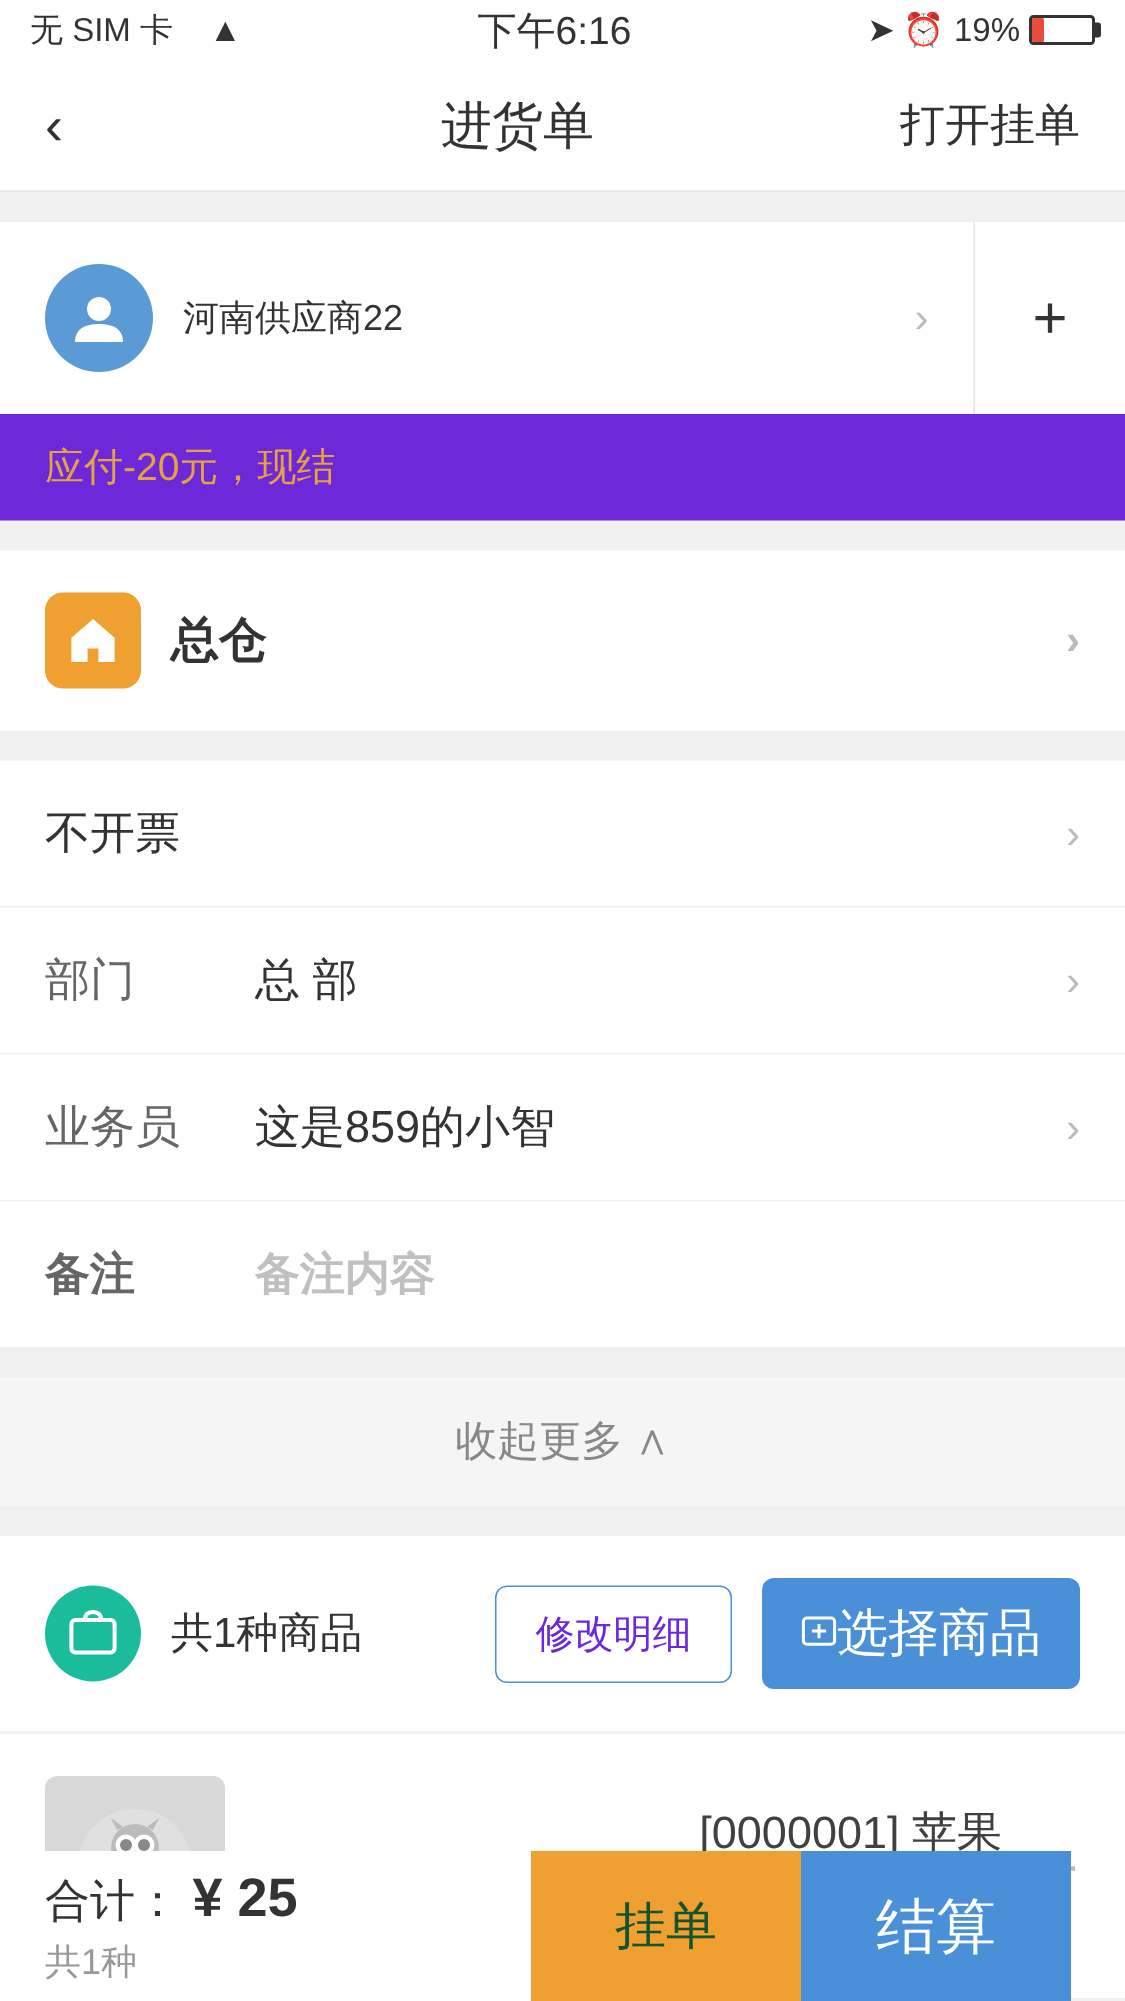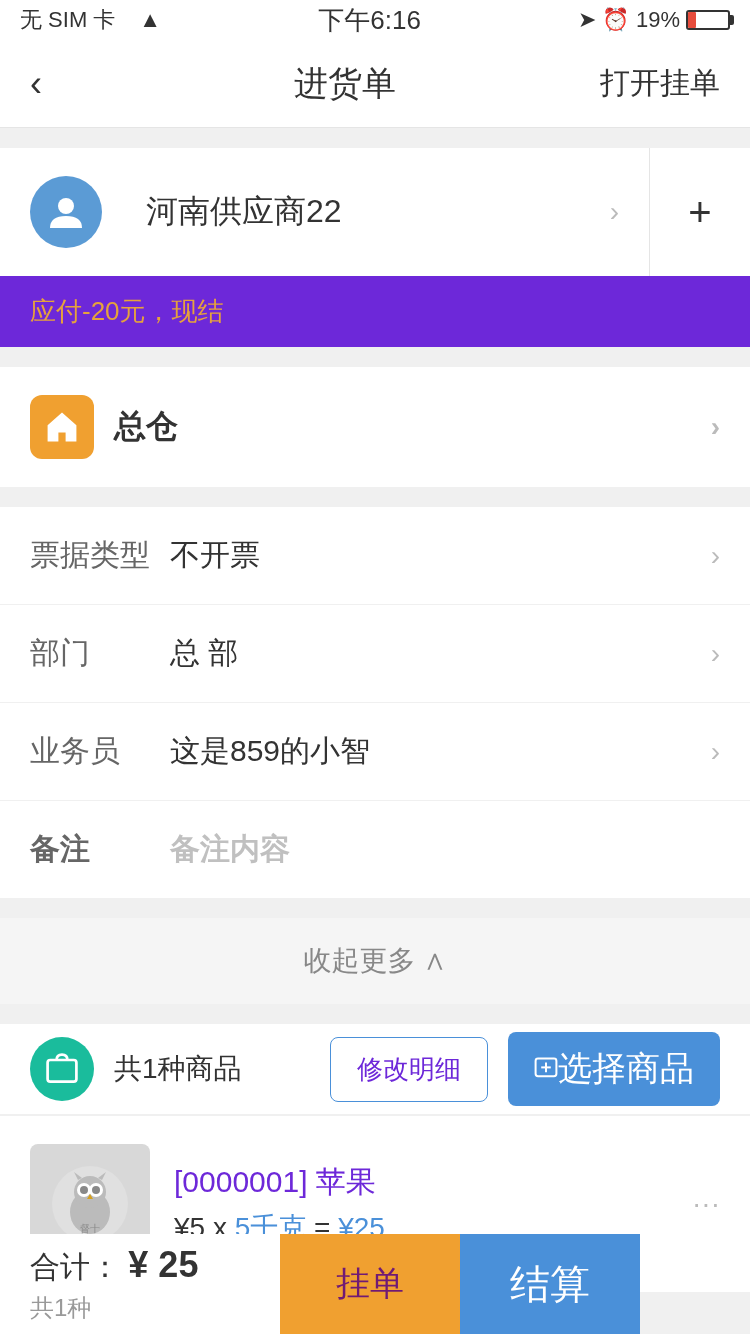--- a/index.html
+++ b/index.html
@@ -87,21 +87,21 @@
       justify-content: center;
       font-size: 40px;
       color: #333;
       cursor: pointer;
     }
     .avatar {
       width: 72px; height: 72px; border-radius: 50%; background: #5b9bd5;
       display: flex; align-items: center; justify-content: center;
       color: #fff; font-size: 30px; margin-right: 20px; flex-shrink: 0;
     }
-    .supplier-name { font-size: 32px; color: #333; flex: 1; margin-left: 24px; }
+    .supplier-name { font-size: 24px; color: #333; flex: 1; }
     .chevron { color: #bbb; font-size: 28px; }
 
     
     .alert-banner {
       background: #6d28d9;
       padding: 18px 30px;
       font-size: 26px;
       color: #e6a23c;
     }
 
@@ -128,21 +128,21 @@
       cursor: pointer;
       margin-top: 20px;
     }
 
     
     .products-header {
       background: #fff;
       margin-top: 20px;
       display: flex;
       align-items: center;
-      padding: 8px 30px;
+      padding: 28px 30px;
       gap: 20px;
     }
     .products-icon {
       width: 64px; height: 64px; border-radius: 50%; background: #1abc9c;
       display: flex; align-items: center; justify-content: center;
       color: #fff; font-size: 28px; flex-shrink: 0;
     }
     .products-count { flex: 1; font-size: 28px; color: #333; }
     .btn-outline {
       border: 1px solid #4a90d9;
@@ -182,52 +182,52 @@
       display: flex; align-items: center; justify-content: center;
       flex-shrink: 0; overflow: hidden;
     }
     .product-thumb-inner {
       width: 100%; height: 100%;
       background: #d8d8d8;
       display: flex; align-items: center; justify-content: center;
       font-size: 52px; color: #aaa;
     }
     .product-info { flex: 1; }
-    .product-name { font-size: 30px; color: #6d28d9; margin-bottom: 6px; }
+    .product-name { font-size: 30px; color: #404040; margin-bottom: 6px; text-align: right; }
     .product-price { font-size: 28px; color: #333; }
     .product-price .highlight { color: #4a90d9; }
     .product-price .total { color: #4a90d9; }
     .product-more { color: #bbb; font-size: 28px; cursor: pointer; }
 
     
     .footer {
       position: fixed;
       bottom: 0;
       left: 0;
-      width: 640px;
+      width: 714px;
       height: 100px;
       display: flex;
       align-items: stretch;
     }
     .footer-total {
       flex: 1;
       background: #fff;
       display: flex;
       flex-direction: column;
       justify-content: center;
       padding: 0 30px;
     }
     .footer-total-row { font-size: 30px; color: #333; }
     .footer-total-row .amount { font-size: 36px; font-weight: 600; color: #333; }
     .footer-total-sub { font-size: 24px; color: #999; margin-top: 4px; }
     .footer-btn-pending {
       width: 180px;
       background: #f0a030;
       display: flex; align-items: center; justify-content: center;
-      font-size: 34px; color: #701a75; cursor: pointer;
+      font-size: 34px; color: #14532d; cursor: pointer;
     }
     .footer-btn-checkout {
       width: 180px;
       background: #4a90d9;
       display: flex; align-items: center; justify-content: center;
       font-size: 40px; color: #fff; cursor: pointer;
     }
 
     
   </style>
@@ -279,21 +279,20 @@
         <polygon points="20,4 4,18 4,36 16,36 16,26 24,26 24,36 36,36 36,18"></polygon>
       </svg>
     </div>
     <span class="warehouse-name">总仓</span>
     <span class="chevron">›</span>
   </div>
 </div>
 
 <div class="section" style="margin-top:20px;">
   <div class="section-row">
-    <span class="form-label">票据类型</span>
     <span class="form-value">不开票</span>
     <span class="chevron">›</span>
   </div>
   <div class="section-row">
     <span class="form-label">部门</span>
     <span class="form-value">总 部</span>
     <span class="chevron">›</span>
   </div>
   <div class="section-row">
     <span class="form-label">业务员</span>

